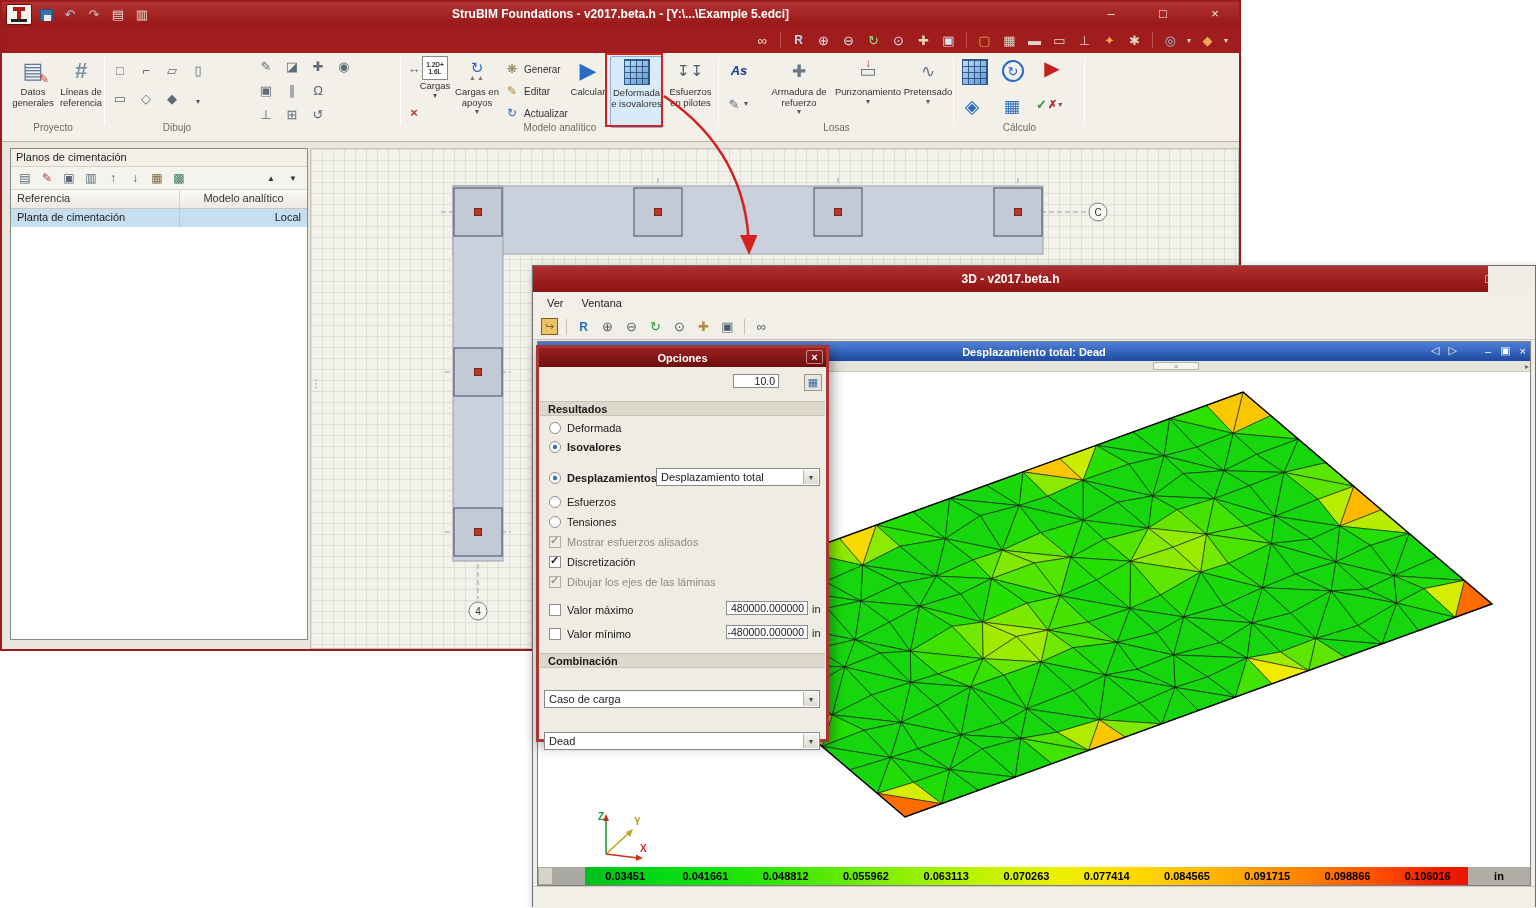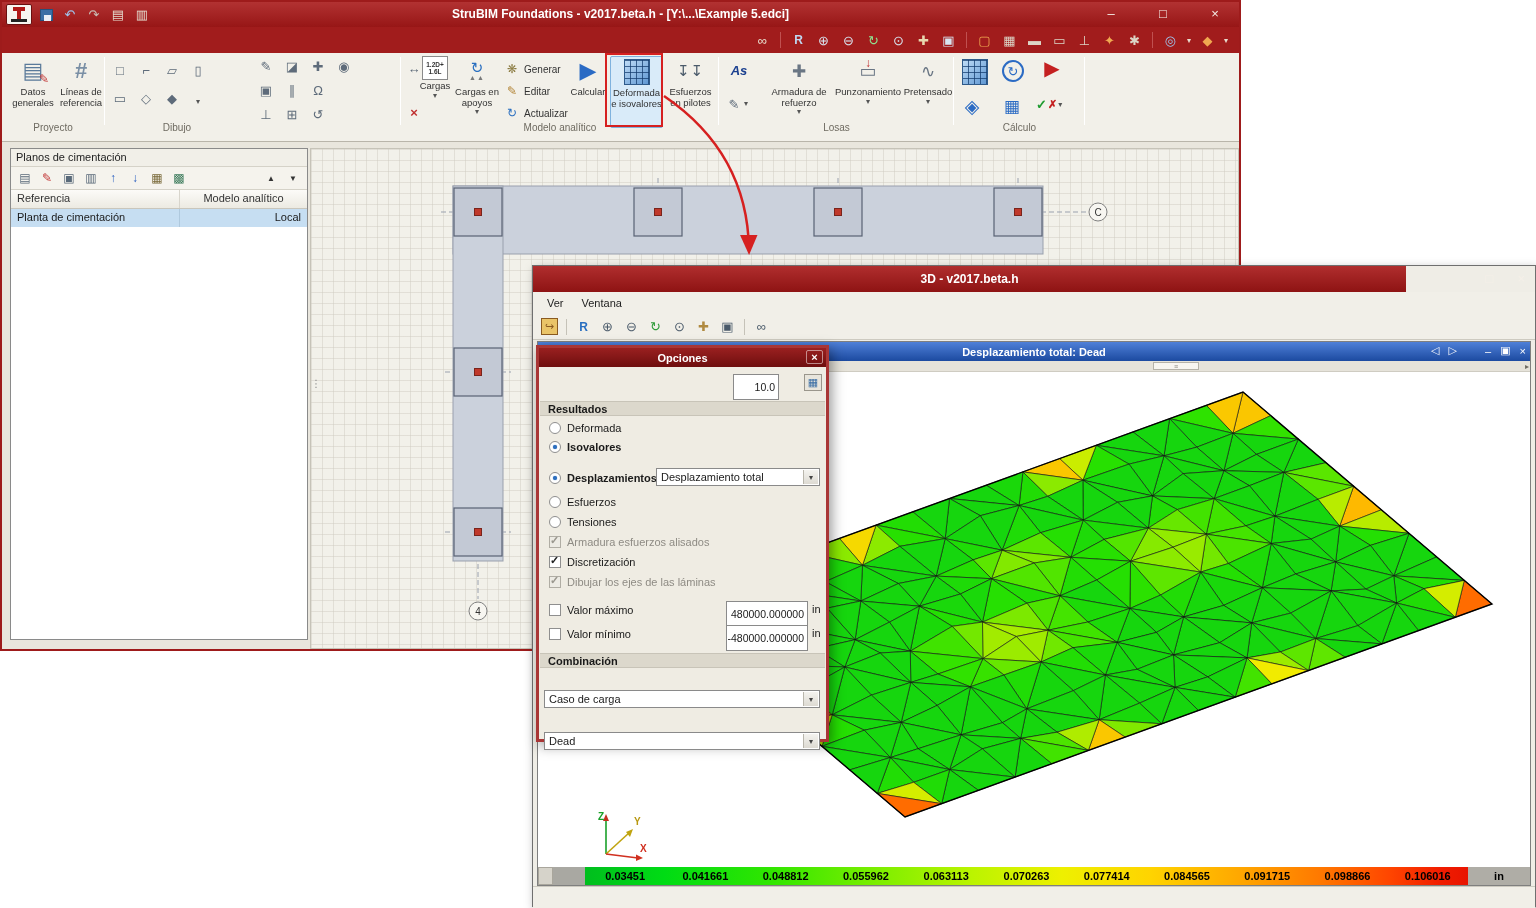--- a/index.html
+++ b/index.html
@@ -63,21 +63,21 @@
 .lp-row .td2{width:127px;padding:2px 6px;text-align:right;}
 
 
 .drawing-area{left:308px;top:146px;width:929px;height:501px;background:#F2F1EA;border:1px solid #C6C3B8;
  background-image:linear-gradient(rgba(208,205,194,.5) 1px,transparent 1px),linear-gradient(90deg,rgba(208,205,194,.5) 1px,transparent 1px);
  background-size:11px 11px;}
 .splitter{left:0;top:232px;color:#8A8A8A;font-size:10px;line-height:5px;}
 
 
 .win3d{left:532px;top:265px;width:1004px;height:642px;border:1px solid #6F6F6F;background:#EFEDE6;box-shadow:3px 4px 10px rgba(0,0,0,.35);z-index:10;}
-.w3-title{left:0;top:0;width:873px;height:26px;background:linear-gradient(#B02E2E,#8E1313);display:flex;align-items:center;}
+.w3-title{left:0;top:0;width:955px;height:26px;background:linear-gradient(#B02E2E,#8E1313);display:flex;align-items:center;}
 .w3-title .t{position:absolute;left:0;right:0;text-align:center;color:#fff;font-weight:bold;font-size:12px;}
 .w3-ctrl{position:absolute;right:10px;top:5px;display:flex;gap:24px;color:#F5EFE8;font-size:13px;}
 .w3-menubar{left:0;top:26px;width:1002px;height:22px;background:#F1EFE8;display:flex;align-items:center;padding-left:6px;gap:2px;}
 .menu-item{padding:3px 8px;color:#222;}
 .w3-toolbar{left:0;top:48px;width:1002px;height:26px;background:#F1EFE8;border-bottom:1px solid #CDCAC0;display:flex;align-items:center;padding-left:5px;gap:1px;}
 .t3icon{width:23px;height:21px;display:flex;align-items:center;justify-content:center;font-size:13px;color:#4A5A6A;}
 .t3sep{width:1px;height:16px;background:#C5C2B8;margin:0 4px;}
 .door{width:17px;height:17px;background:#EAC468;border:1px solid #8A5A20;color:#8A5A20;font-size:11px;display:flex;align-items:center;justify-content:center;}
 .mdi{left:4px;top:75px;width:994px;height:545px;border:1px solid #7F7F7F;background:#fff;}
 .mdi-title{left:0;top:0;width:992px;height:19px;background:linear-gradient(#4F80D8,#1C4AA0);display:flex;align-items:center;}
@@ -105,21 +105,21 @@
 .radio{width:12px;height:12px;border-radius:50%;border:1px solid #8F8F8F;background:#fff;position:relative;flex:none;}
 .radio.sel::after{content:"";position:absolute;left:3px;top:3px;width:4px;height:4px;border-radius:50%;background:#2E6FBF;box-shadow:0 0 1px #2E6FBF;}
 .chk{width:12px;height:12px;border:1px solid #8F8F8F;background:#fff;position:relative;flex:none;}
 .chk .chkmark{position:absolute;left:0;top:-3px;font-size:11px;font-weight:bold;color:#222;}
 .chk.dis{border-color:#B0ADA4;background:#EDEBE4;}
 .chk.dis .chkmark{color:#9A978E;}
 .b{font-weight:bold;}
 .dis-label{color:#8E8B84;}
 .combo{background:#fff;border:1px solid #8A8A8A;height:18px;display:flex;align-items:center;padding-left:4px;position:relative;}
 .combo .ddb{position:absolute;right:1px;top:1px;bottom:1px;width:15px;background:linear-gradient(#F4F3EF,#DDDAD2);border-left:1px solid #B9B6AC;display:flex;align-items:center;justify-content:center;font-size:8px;color:#444;}
-.tin{background:#fff;border:1px solid #8A8A8A;height:26px;display:flex;align-items:center;justify-content:flex-end;padding:0 3px;font-size:10.5px;}
+.tin{background:#fff;border:1px solid #8A8A8A;height:14px;display:flex;align-items:center;justify-content:flex-end;padding:0 3px;font-size:10.5px;}
 .dlg-iconbtn{width:18px;height:17px;border:1px solid #9A968C;background:#E8E5DC;display:flex;align-items:center;justify-content:center;font-size:11px;color:#3A6EA5;}
 .arrow-overlay{pointer-events:none;z-index:70;}
 </style>
 </head>
 <body>
 
 <div class="canvas">
 
   <div class="abs main-window">
 
@@ -788,21 +788,21 @@
     </div>
     <div class="abs dlg-row" style="left:10px;top:167px">
       <span class="radio"></span>
       <span>Tensiones</span>
     </div>
 
     <div class="abs dlg-row" style="left:10px;top:187px">
       <span class="chk dis">
           <span class="chkmark">✓</span>
         </span>
-      <span class="dis-label">Armadura esfuerzos alisados</span>
+      <span class="dis-label">Mostrar esfuerzos alisados</span>
     </div>
     <div class="abs dlg-row" style="left:10px;top:207px">
       <span class="chk">
           <span class="chkmark">✓</span>
         </span>
       <span>Discretización</span>
     </div>
     <div class="abs dlg-row" style="left:10px;top:227px">
       <span class="chk dis">
           <span class="chkmark">✓</span>

